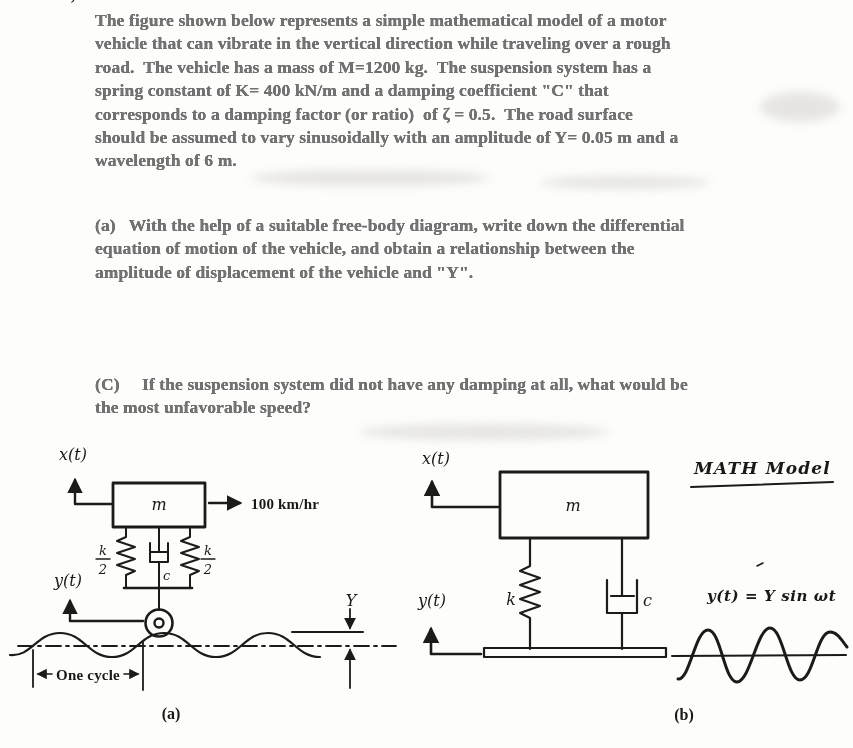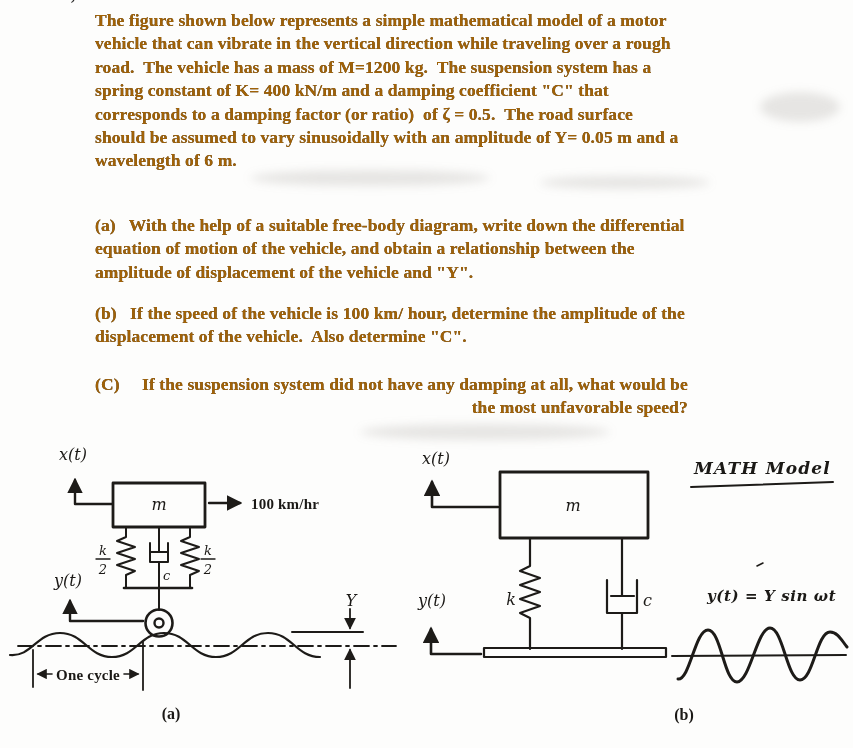--- a/index.html
+++ b/index.html
@@ -12,21 +12,21 @@
     color:#161514;
   }
   .textblock{
     position:absolute;
     left:95px;
     white-space:pre;
     font-size:17.5px;
     font-weight:bold;
     line-height:23.4px;
     letter-spacing:0.1px;
-    color:#a16207;
+    color:#737373;
     text-shadow:0 0 0.6px rgba(20,18,16,0.85);
   }
   .stray{
     position:absolute;
     font-size:18px;
     font-weight:bold;
     color:#2a2a2a;
   }
   .artifact{
     position:absolute;
@@ -60,23 +60,21 @@
   <div class="textblock" style="top:9px;">The figure shown below represents a simple mathematical model of a motor
 vehicle that can vibrate in the vertical direction while traveling over a rough
 road.  The vehicle has a mass of M=1200 kg.  The suspension system has a
 spring constant of K= 400 kN/m and a damping coefficient "C" that
 corresponds to a damping factor (or ratio)  of ζ = 0.5.  The road surface
 should be assumed to vary sinusoidally with an amplitude of Y= 0.05 m and a
 wavelength of 6 m.</div>
   <div class="textblock" style="top:214px;">(a)   With the help of a suitable free-body diagram, write down the differential
 equation of motion of the vehicle, and obtain a relationship between the
 amplitude of displacement of the vehicle and "Y".</div>
-  <div class="textblock" style="top:302px;">(b)   If the speed of the vehicle is 100 km/ hour, determine the amplitude of the
-displacement of the vehicle.  Also determine "C".</div>
-  <div class="textblock" style="top:373px;text-align:right;">(C)     If the suspension system did not have any damping at all, what would be
+  <div class="textblock" style="top:373px;">(C)     If the suspension system did not have any damping at all, what would be
 the most unfavorable speed?</div>
 
   <svg class="diagrams" width="853" height="318" viewBox="0 430 853 318">
     <defs>
       <marker id="arr" viewBox="0 0 10 10" refX="8.5" refY="5" markerWidth="6.5" markerHeight="6.5" orient="auto-start-reverse">
         <path d="M0,0 L10,5 L0,10 z" fill="#1d1b18"></path>
       </marker>
     </defs>
 
     <g>

